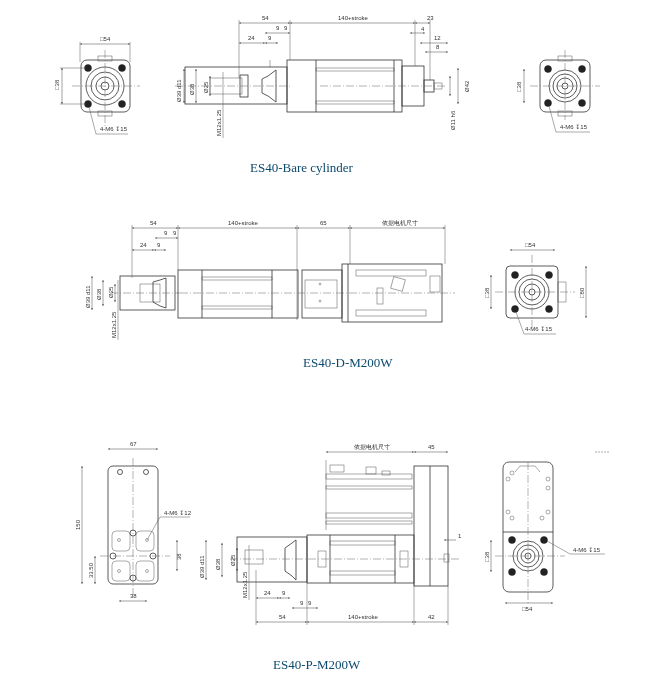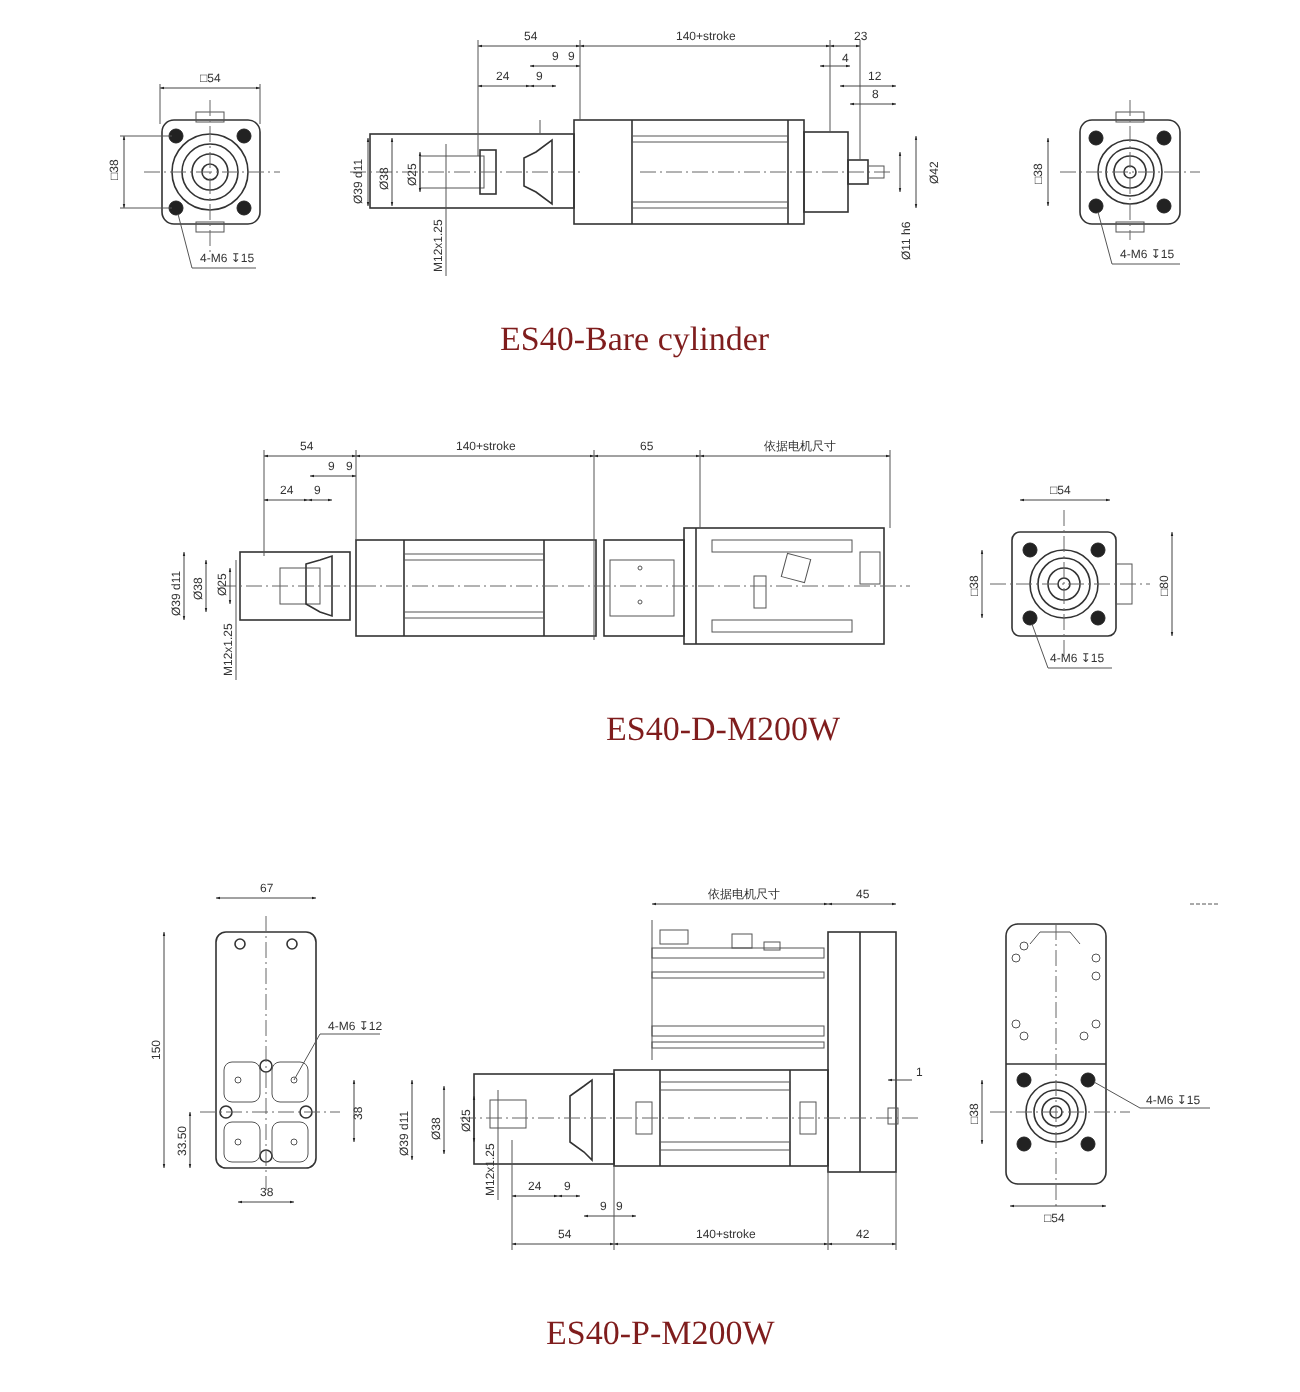--- a/index.html
+++ b/index.html
@@ -5,21 +5,21 @@
   html,body{margin:0;padding:0;background:#fff;}
   body{width:650px;height:696px;position:relative;overflow:hidden;font-family:"Liberation Sans",sans-serif;}
   svg{position:absolute;left:0;top:0;}
   .ln{stroke:#333;stroke-width:0.8;fill:none;}
   .thin{stroke:#555;stroke-width:0.5;fill:none;}
   .cl{stroke:#666;stroke-width:0.5;fill:none;stroke-dasharray:8 2 1 2;}
   .dim{stroke:#444;stroke-width:0.5;fill:none;}
   .arr{fill:#222;}
   .dt{font-family:"Liberation Sans",sans-serif;font-size:6px;fill:#333;}
   .bolt{fill:#222;stroke:#222;stroke-width:0.5;}
-  .title{position:absolute;font-family:"Liberation Serif",serif;font-size:17px;color:#7f1d1d;white-space:nowrap;}
+  .title{position:absolute;font-family:"Liberation Serif",serif;font-size:13px;color:#0c4a6e;white-space:nowrap;}
 </style>
 </head>
 <body>
 
 <svg width="650" height="696" viewBox="0 0 650 696" xmlns="http://www.w3.org/2000/svg">
   <defs>
     <marker id="a" viewBox="0 0 10 10" refX="10" refY="5" markerWidth="6" markerHeight="4" orient="auto-start-reverse">
       <path d="M0,2 L10,5 L0,8 z" class="arr"></path>
     </marker>
   </defs>

